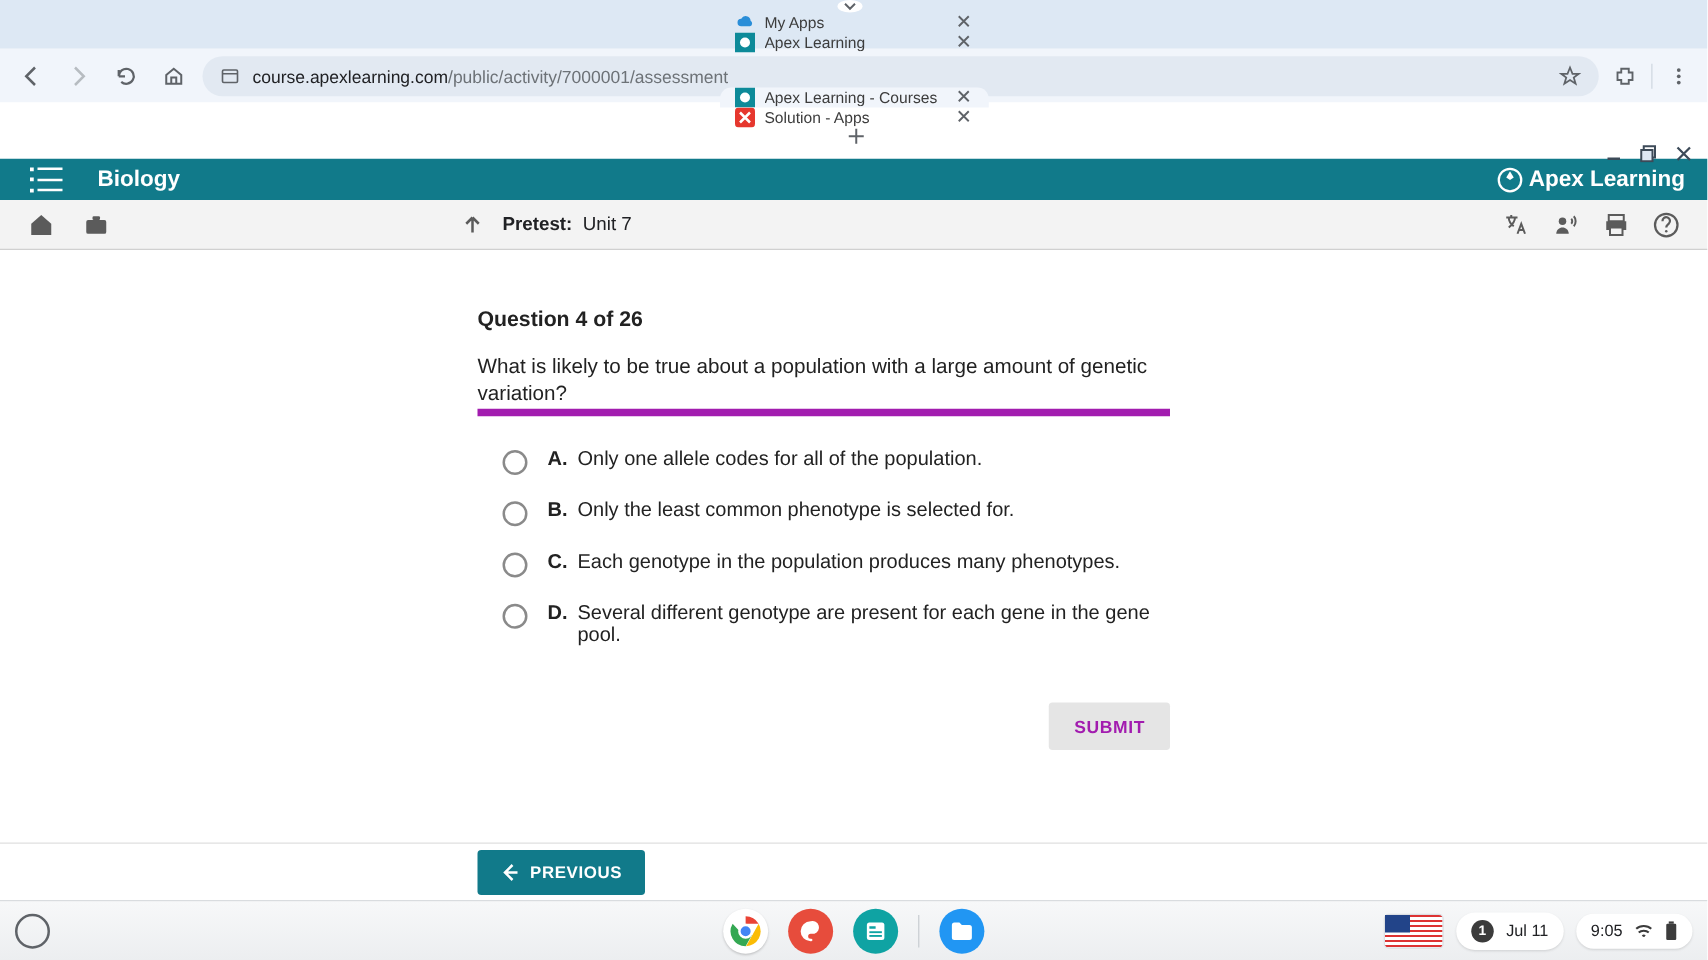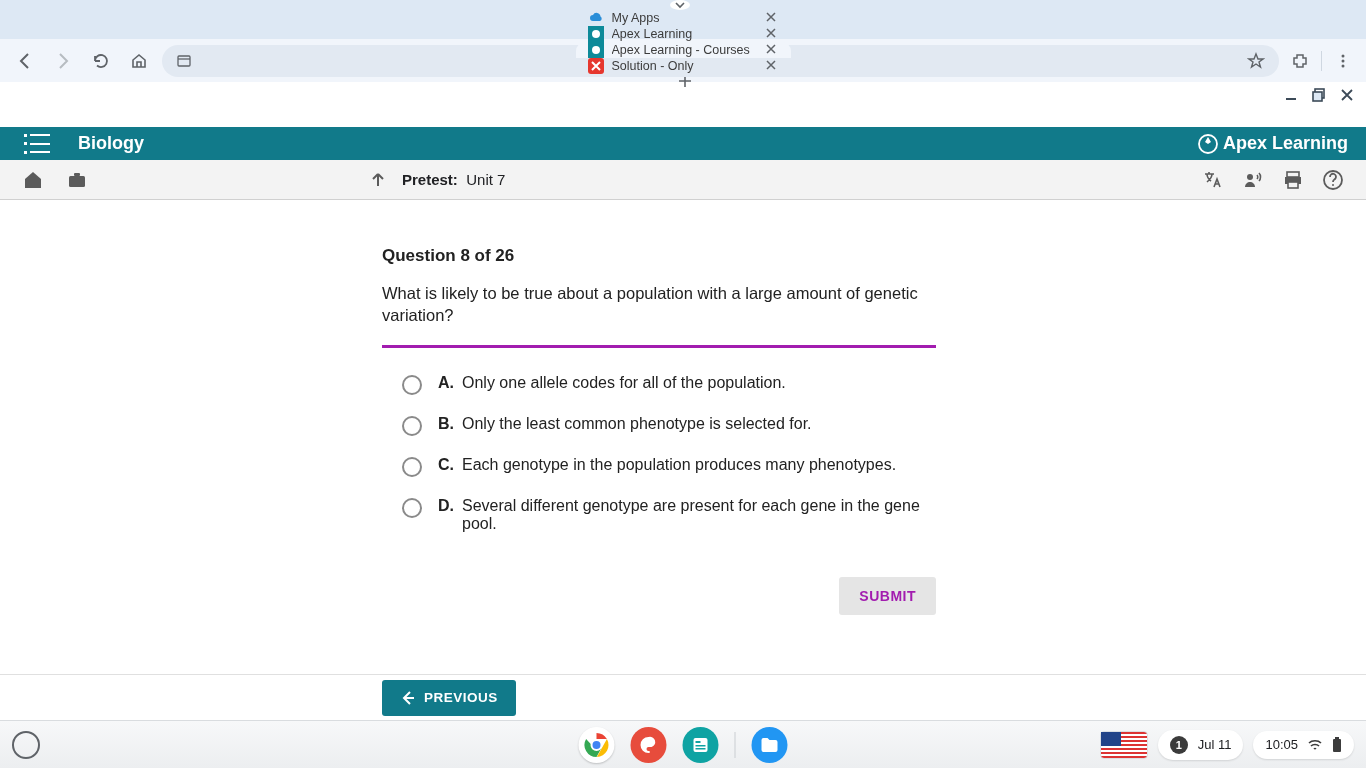--- a/index.html
+++ b/index.html
@@ -2,21 +2,21 @@
 <html><head>
 <meta charset="utf-8">
 <style>
 * { margin:0; padding:0; box-sizing:border-box; font-family:"Helvetica Neue",Arial,sans-serif; }
 body { width:1366px; height:768px; overflow:hidden; background:#fff; position:relative; }
 
 
 .browser-top { background:#dde8f4; height:39px; display:flex; align-items:center; padding:0 8px;flex-direction:column; }
 .tab-menu-chevron { width:20px; height:20px; border-radius:50%; background:#fff; display:flex; align-items:center; justify-content:center; margin-right:6px; cursor:pointer; }
 .tab { height:33px; display:flex; align-items:center; padding:0 12px; gap:8px; font-size:12.5px; color:#3c3c3c; border-radius:9px 9px 0 0; min-width:215px; max-width:235px; position:relative; cursor:pointer;}
-.tab.active { background:#f1f5fb; }
+.tab.active { background:#f1f5fb;margin-top:28px; }
 .tab .favicon { width:16px; height:16px; flex-shrink:0; display:flex; align-items:center; justify-content:center; }
 .tab .title { flex:1; white-space:nowrap; overflow:hidden; text-overflow:ellipsis; }
 .tab .close { width:14px; height:14px; color:#5f6368; flex-shrink:0; }
 .tab-sep { width:1px; height:18px; background:#a9b8c9; margin:0 1px; }
 .newtab-btn { width:28px; height:28px; display:flex; align-items:center; justify-content:center; color:#5f6368; cursor:pointer; margin-left:4px;}
 .window-controls { margin-left:auto; display:flex; gap:14px; color:#3c4a58; padding-right:4px; }
 .window-controls span { cursor:pointer; }
 
 .toolbar { background:#f1f5fb; height:43px; display:flex; align-items:center; padding:0 10px; gap:8px; }
 .nav-icon { width:30px; height:30px; display:flex; align-items:center; justify-content:center; color:#5f6368; border-radius:50%; cursor:pointer;}
@@ -49,21 +49,21 @@
 .pretest-wrap .up { color:#5b5b5b; cursor:pointer;}
 .pretest-label { color:#202124; }
 .pretest-label b { font-weight:700; }
 .sub-nav-right { margin-left:auto; display:flex; align-items:center; gap:18px; color:#5b5b5b;}
 .sub-nav-right .ic { cursor:pointer; width:22px; height:22px; display:flex; align-items:center; justify-content:center;}
 
 
 .content { padding:46px 0 0 0; }
 .qcard { width:554px; margin-left:382px; }
 .q-heading { font-size:17px; font-weight:700; margin-bottom:16px; color:#222;}
-.q-text { font-size:16.5px; color:#222; line-height:1.35; padding-bottom:18px; border-bottom:3px solid #a21caf;}
+.q-text { font-size:16.5px; color:#222; line-height:1.35; border-bottom:6px solid #a21caf;}
 .options { margin-top:26px; margin-left:20px; display:flex; flex-direction:column; gap:20px;}
 .opt { display:flex; align-items:flex-start; gap:16px; cursor:pointer;}
 .radio { width:20px; height:20px; border:2px solid #8a8a8a; border-radius:50%; flex-shrink:0; margin-top:1px;}
 .opt-label { display:flex; gap:8px; font-size:16px; color:#222;}
 .opt-label .letter { font-weight:700; }
 .submit-wrap { display:flex; justify-content:flex-end; margin-top:44px;}
 .submit-btn { background:#e5e5e5; color:#a21caf; font-size:14px; font-weight:600; letter-spacing:0.5px; border:none; padding:11px 20px; border-radius:3px; cursor:pointer;}
 
 
 .footer-nav { position:absolute; left:0; right:0; top:674px; height:46px; border-top:1px solid #e0e0e0; background:#fff; display:flex; align-items:center; padding-left:382px;}
@@ -143,21 +143,21 @@
       </span>
   </div>
 
   <div class="tab">
     <span class="favicon">
       <svg width="16" height="16" viewBox="0 0 16 16">
           <rect width="16" height="16" rx="3" fill="#e6372e"></rect>
           <path d="M4 4l8 8M12 4l-8 8" stroke="#fff" stroke-width="2"></path>
         </svg>
     </span>
-    <span class="title">Solution - Only</span>
+    <span class="title">Solution - Apps</span>
     <span class="close">
         <svg width="12" height="12" viewBox="0 0 12 12">
           <path d="M2 2l8 8M10 2l-8 8" stroke="#5f6368" stroke-width="1.5"></path>
         </svg>
       </span>
   </div>
   <div class="tab-sep"></div>
 
   <div class="newtab-btn">
     <svg width="14" height="14" viewBox="0 0 14 14">
@@ -207,20 +207,21 @@
       </svg>
     </div>
 
   <div class="omnibox">
     <span class="site-icon">
         <svg width="16" height="16" viewBox="0 0 16 16">
           <rect x="2" y="3" width="12" height="10" rx="1" stroke="#5f6368" stroke-width="1.3" fill="none"></rect>
           <path d="M2 6h12" stroke="#5f6368" stroke-width="1.3"></path>
         </svg>
       </span>
+    <span><span class="url-dark">course.apexlearning.com</span><span class="url-light">/public/activity/7000001/assessment</span></span>
     <span class="star">
         <svg width="18" height="18" viewBox="0 0 18 18">
           <path d="M9 2l2 5h5l-4 3 1.5 5L9 12l-4.5 3L6 10 2 7h5z" stroke="#5f6368" stroke-width="1.4" fill="none"></path>
         </svg>
       </span>
   </div>
 
   <div class="ext-icon">
       <svg width="18" height="18" viewBox="0 0 18 18">
         <path d="M6 3h6v3h3v6h-3v3H6v-3H3V6h3z" stroke="#5f6368" stroke-width="1.5" fill="none"></path>
@@ -312,21 +313,21 @@
           <circle cx="11" cy="11" r="9" stroke="#5b5b5b" stroke-width="1.8" fill="none"></circle>
           <path d="M8 8a3 3 0 115 2c-1 1-2 1-2 3" stroke="#5b5b5b" stroke-width="1.8" fill="none"></path>
           <circle cx="11" cy="16" r="1" fill="#5b5b5b"></circle>
         </svg>
       </span>
   </div>
 </div>
 
 <div class="content">
   <div class="qcard">
-    <div class="q-heading">Question 8 of 26</div>
+    <div class="q-heading">Question 4 of 26</div>
     <div class="q-text">What is likely to be true about a population with a large amount of genetic variation?</div>
     <div class="options">
       <div class="opt">
         <div class="radio"></div>
         <div class="opt-label">
             <span class="letter">A.</span>
             <span>Only one allele codes for all of the population.</span>
           </div>
       </div>
       <div class="opt">
@@ -399,21 +400,21 @@
         </svg>
     </div>
   </div>
   <div class="shelf-right">
     <div class="flag-mini"></div>
     <div class="pill">
       <span class="notif-badge">1</span>
       <span>Jul 11</span>
     </div>
     <div class="pill">
-      <span>10:05</span>
+      <span>9:05</span>
       <span class="status-ic">
           <svg width="14" height="14" viewBox="0 0 14 14">
             <path d="M1 5c3-3 9-3 12 0M3 8c2-2 6-2 8 0M6 11c.7-.7 1.3-.7 2 0" stroke="#3c3c3c" stroke-width="1.6" fill="none"></path>
           </svg>
         </span>
       <span class="status-ic">
           <svg width="10" height="16" viewBox="0 0 10 16">
             <rect x="1" y="2" width="8" height="13" rx="1" fill="#3c3c3c"></rect>
             <rect x="3" y="0" width="4" height="2" fill="#3c3c3c"></rect>
           </svg>

